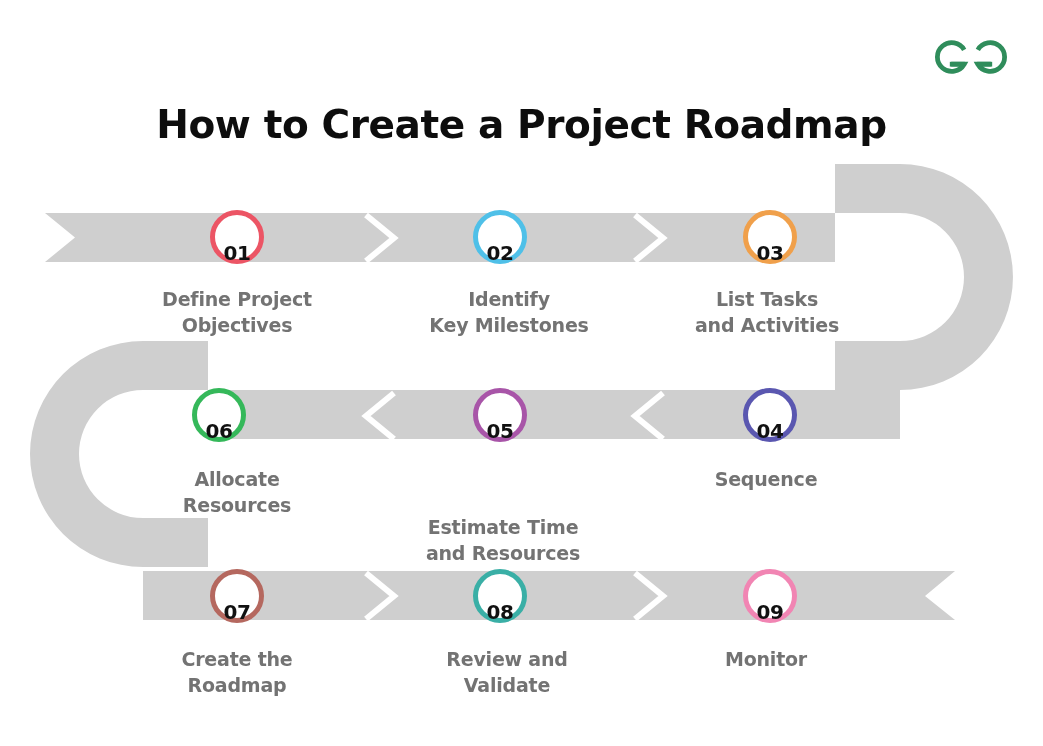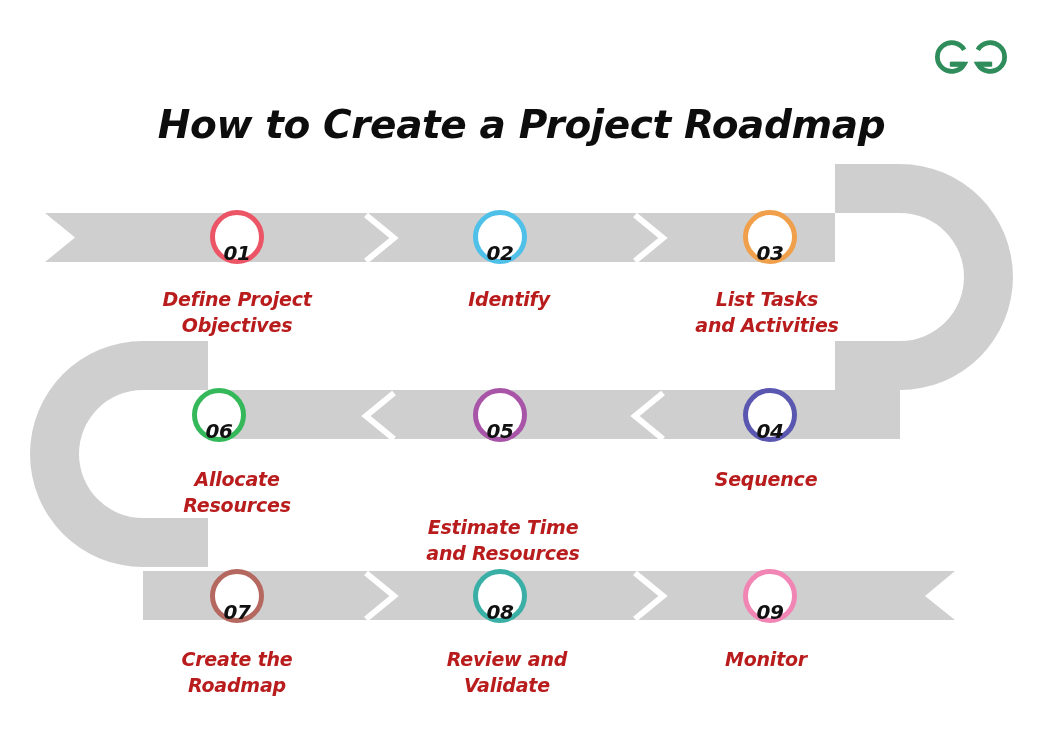--- a/index.html
+++ b/index.html
@@ -11,21 +11,20 @@
     width: 1043px;
     height: 746px;
     font-family: "Liberation Sans", sans-serif;
     overflow: hidden;
   }
   #canvas {
     position: relative;
     width: 864px;
     height: 746px;
     background: #ffffff;
-    font-style: italic;
   }
 
   
   #logo {
     position: absolute;
     left: 930px;
     top: 36px;
     width: 82px;
     height: 40px;
   }
@@ -80,21 +79,21 @@
 
   
   .step-label {
     position: absolute;
     width: 250px;
     text-align: center;
     font-family: "DejaVu Sans", sans-serif;
     font-size: 19px;
     line-height: 26px;
     font-weight: bold;
-    color: #b91c1c;
+    color: #737373;
     letter-spacing: -0.2px;
   }
   .step-label .l2 { display: block; }
 </style>
 </head>
 <body>
 
 <div id="canvas">
 
   <div id="logo">
@@ -163,20 +162,21 @@
   <div class="step-label" style="left:112px; top:286px;">
     <span>Define Project</span>
     <span class="l2">Objectives</span>
   </div>
 
   <div class="step-circle" style="left:473px; top:210px; border-color:#4fc0e8;">
     <span class="step-num">02</span>
   </div>
   <div class="step-label" style="left:384px; top:286px;">
     <span>Identify</span>
+    <span class="l2">Key Milestones</span>
   </div>
 
   <div class="step-circle" style="left:743px; top:210px; border-color:#f0a04b;">
     <span class="step-num">03</span>
   </div>
   <div class="step-label" style="left:642px; top:286px;">
     <span>List Tasks</span>
     <span class="l2">and Activities</span>
   </div>
 

